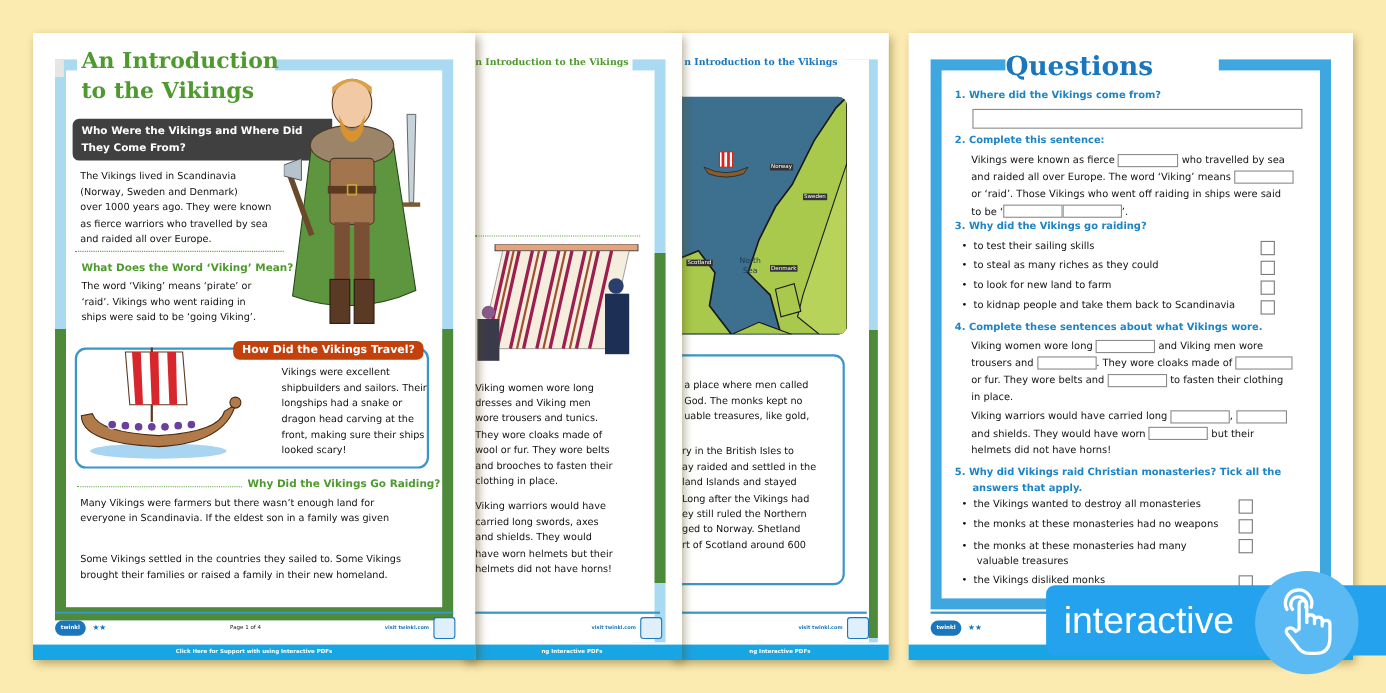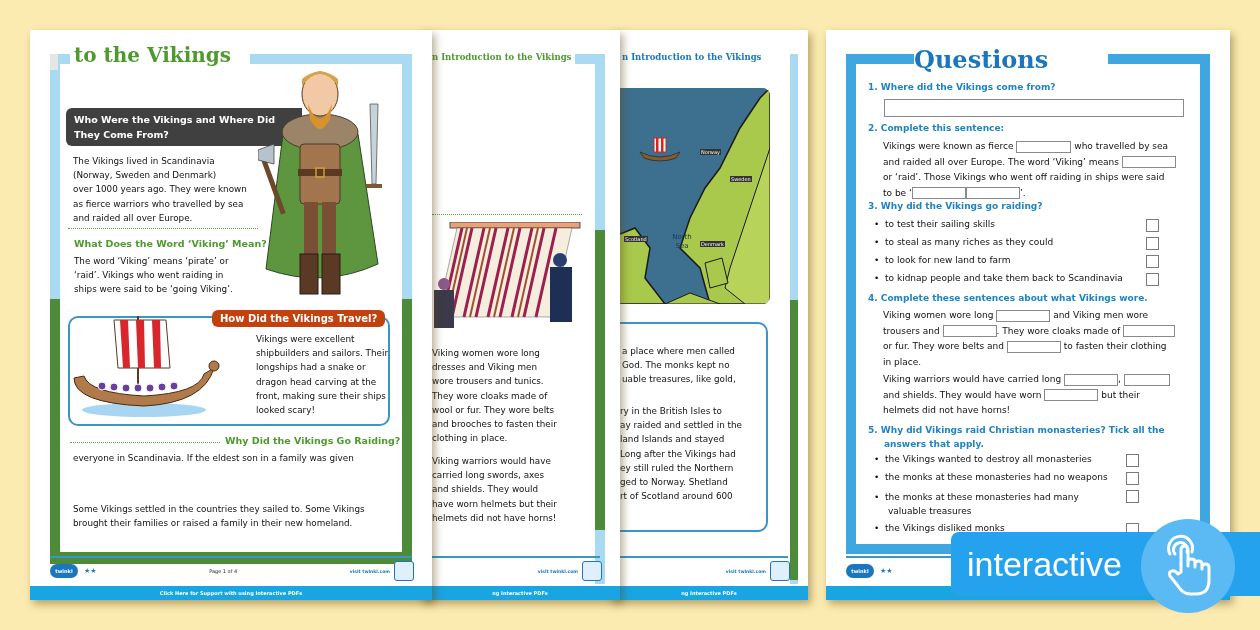--- a/index.html
+++ b/index.html
@@ -137,20 +137,21 @@
   </div>
   <div class="support-bar">ng Interactive PDFs</div>
 </div>
 
 <div class="sheet p1">
   <div class="scene" style="left:20px;top:24px;width:362px;height:510px"></div>
   <div style="position:absolute;left:20px;top:24px;width:8px;height:16px;background:#e6e6e6"></div>
   <div class="inner" style="left:30px;top:34px;width:342px;height:488px"></div>
   <div style="position:absolute;left:40px;top:10px;width:180px;height:60px;background:#fff"></div>
   <div class="title" style="left:44px;top:12px">
+    <div>An Introduction</div>
     <div>to the Vikings</div>
   </div>
 
   <div class="blue-head" style="left:36px;top:78px;width:236px">Who Were the Vikings and Where Did They Come From?</div>
   <div class="body-text" style="left:43px;top:124px">
     <div>The Vikings lived in Scandinavia</div>
       <div>(Norway, Sweden and Denmark)</div>
       <div>over 1000 years ago. They were known</div>
       <div>as fierce warriors who travelled by sea</div>
       <div>and raided all over Europe.</div>
@@ -210,20 +211,21 @@
       <div>shipbuilders and sailors. Their</div>
       <div>longships had a snake or</div>
       <div>dragon head carving at the</div>
       <div>front, making sure their ships</div>
       <div>looked scary!</div>
   </div>
 
   <div class="wavy" style="left:40px;top:412px;width:150px"></div>
   <div class="green-head" style="left:195px;top:405px">Why Did the Vikings Go Raiding?</div>
   <div class="body-text" style="left:43px;top:421px">
+    <div>Many Vikings were farmers but there wasn’t enough land for</div>
       <div>everyone in Scandinavia. If the eldest son in a family was given</div>
   </div>
   <div class="body-text" style="left:43px;top:472px">
     <div>Some Vikings settled in the countries they sailed to. Some Vikings</div>
       <div>brought their families or raised a family in their new homeland.</div>
   </div>
 
   <div class="foot-line" style="top:526px"></div>
   <div class="footer" style="top:530px">
     <div style="display:flex;align-items:center">

